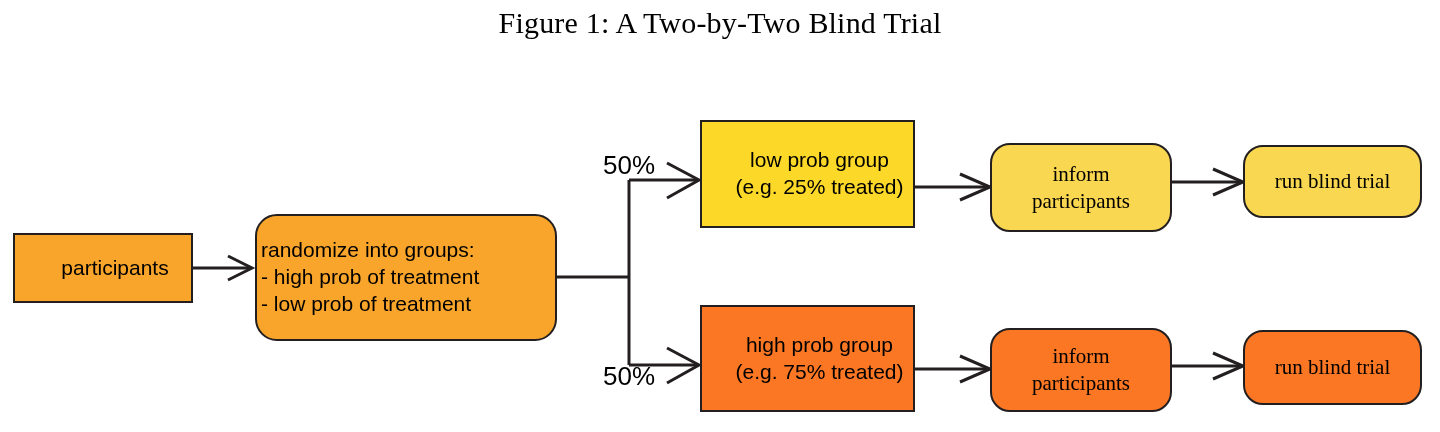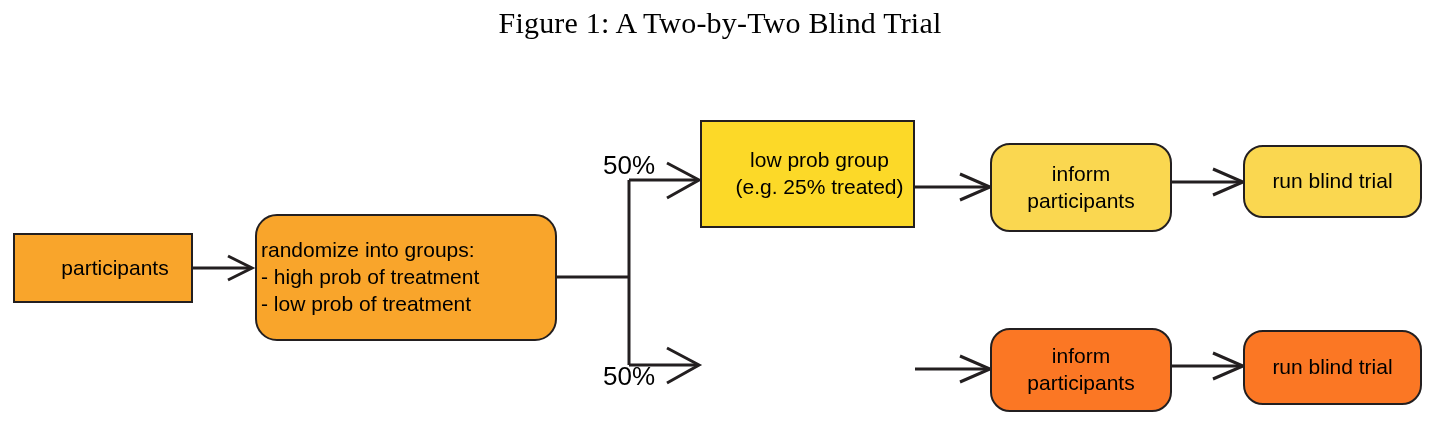--- a/index.html
+++ b/index.html
@@ -50,21 +50,21 @@
     text-align: center;
     color: #000000;
     font-family: "Liberation Sans", sans-serif;
     font-size: 21px;
     line-height: 1.28;
     white-space: pre-line;
     z-index: 2;
   }
   .node.sharp { border-radius: 0; padding-left: 24px; }
   .node.round { border-radius: 22px; }
-  .node.round-sm { border-radius: 20px; }
+  .node.round-sm { border-radius: 20px; font-family: Liberation Serif, serif; }
 
   .node-participants {
     left: 13px; top: 233px; width: 180px; height: 70px;
     background: #f9a52b;
   }
   .node-randomize {
     left: 255px; top: 214px; width: 302px; height: 127px;
     background: #f9a52b;
     text-align: left;
     justify-content: flex-start;
@@ -143,20 +143,22 @@
 
   <div class="node sharp node-participants">participants</div>
 
   <div class="node round node-randomize">randomize into groups:
 - high prob of treatment
 - low prob of treatment</div>
 
   <div class="node sharp node-lowprob">low prob group
 (e.g. 25% treated)</div>
 
+  <div class="node sharp node-highprob">high prob group
+(e.g. 75% treated)</div>
 
   <div class="node round-sm node-inform-top">inform
 participants</div>
 
   <div class="node round-sm node-trial-top">run blind trial</div>
 
   <div class="node round-sm node-inform-bottom">inform
 participants</div>
 
   <div class="node round-sm node-trial-bottom">run blind trial</div>

